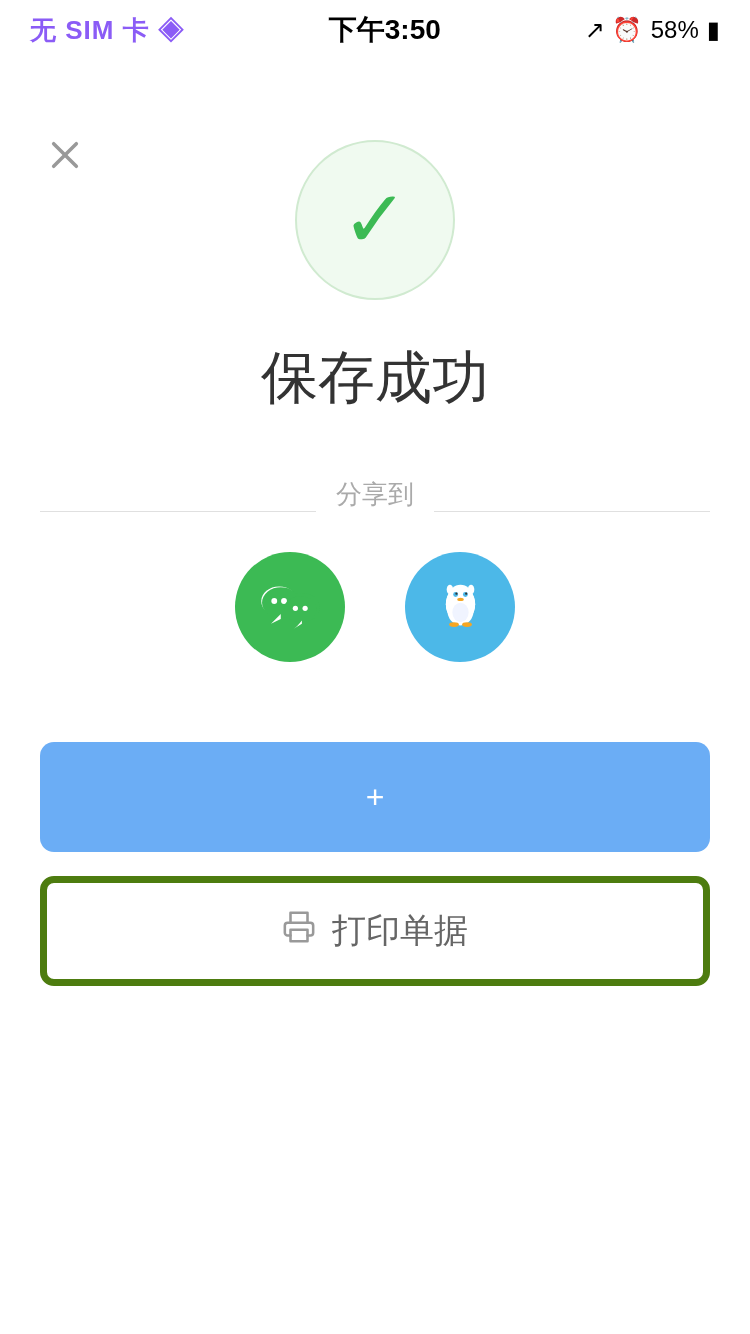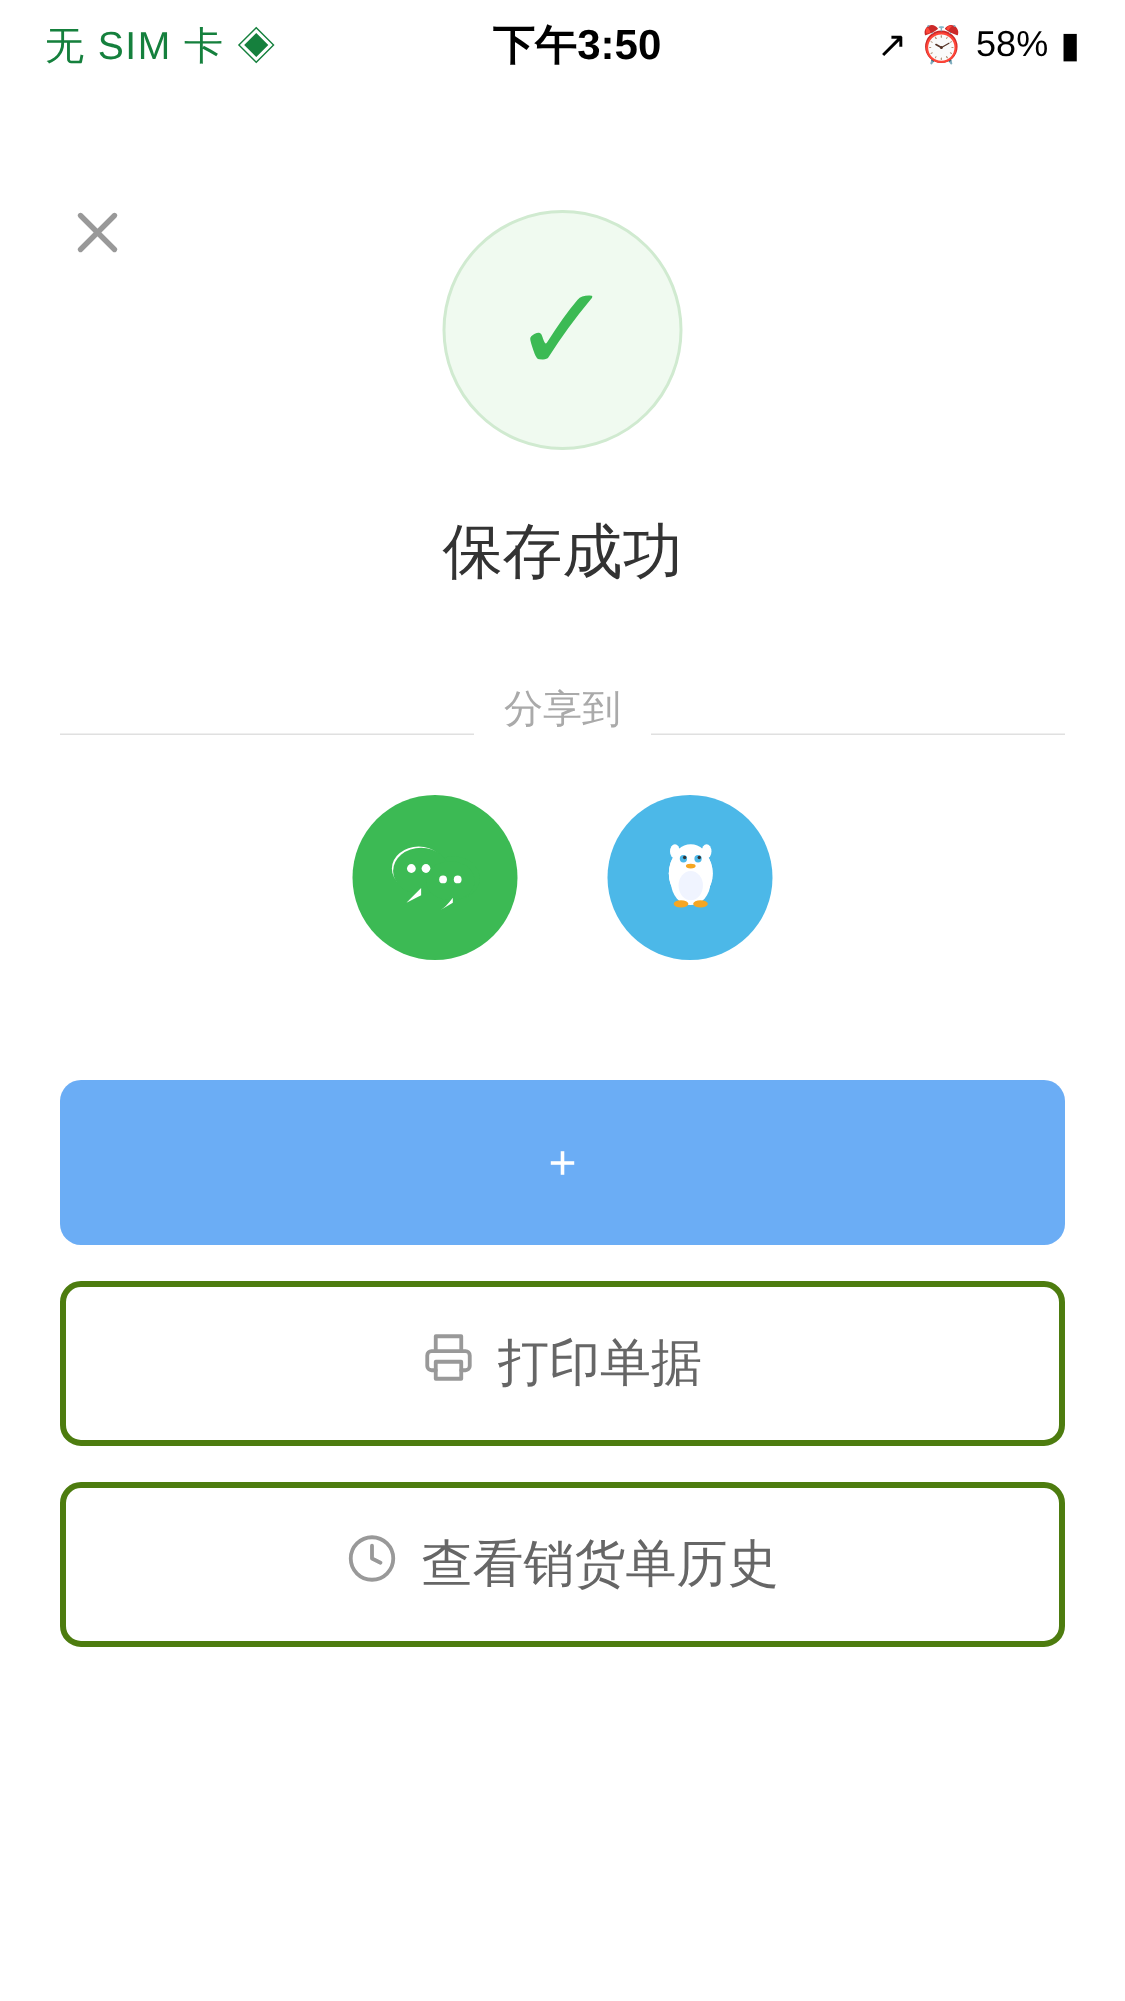--- a/index.html
+++ b/index.html
@@ -19,22 +19,22 @@
       display: flex;
       justify-content: space-between;
       align-items: center;
       padding: 0 30px;
       height: 60px;
       background: #ffffff;
     }
 
     .status-left {
       font-size: 26px;
-      color: #15803d;
-      font-weight: 400;
+      color: #8b5cf6;
+      font-weight: 700;
       letter-spacing: 1px;
     }
 
     .status-center {
       font-size: 28px;
       color: #000;
       font-weight: 600;
     }
 
     .status-right {
@@ -88,21 +88,21 @@
     }
 
     .checkmark {
       font-size: 80px;
       color: #3cba54;
       line-height: 1;
     }
 
     
     .success-title {
-      font-size: 40px;
+      font-size: 57px;
       color: #333333;
       font-weight: 500;
       margin-bottom: 60px;
     }
 
     
     .share-divider {
       width: 100%;
       display: flex;
       align-items: flex-end;
@@ -176,21 +176,21 @@
     }
 
     .action-btn-primary {
       background: #6badf5;
       border: none;
       color: white;
     }
 
     .action-btn-secondary {
       background: #ffffff;
-      border: 4px solid #4d7c0f;
+      border: 7px solid #4d7c0f;
       color: #666666;
       text-align: right;
     }
 
     .btn-icon {
       font-size: 32px;
     }
 
     .btn-label {
       font-size: 34px;
@@ -296,24 +296,15 @@
       <span class="btn-icon">
         <svg width="34" height="34" viewBox="0 0 24 24" fill="none" stroke="#999" stroke-width="1.8" stroke-linecap="round" stroke-linejoin="round">
           <polyline points="6 9 6 2 18 2 18 9"></polyline>
           <path d="M6 18H4a2 2 0 0 1-2-2v-5a2 2 0 0 1 2-2h16a2 2 0 0 1 2 2v5a2 2 0 0 1-2 2h-2"></path>
           <rect x="6" y="14" width="12" height="8"></rect>
         </svg>
       </span>
       <span class="btn-label">打印单据</span>
     </button>
 
-    <button class="action-btn action-btn-secondary">
-      <span class="btn-icon">
-        <svg width="34" height="34" viewBox="0 0 24 24" fill="none" stroke="#999" stroke-width="1.8" stroke-linecap="round" stroke-linejoin="round">
-          <circle cx="12" cy="12" r="10"></circle>
-          <polyline points="12 6 12 12 16 14"></polyline>
-        </svg>
-      </span>
-      <span class="btn-label">查看销货单历史</span>
-    </button>
   </div>
 
 </div>
 
 </body></html>

